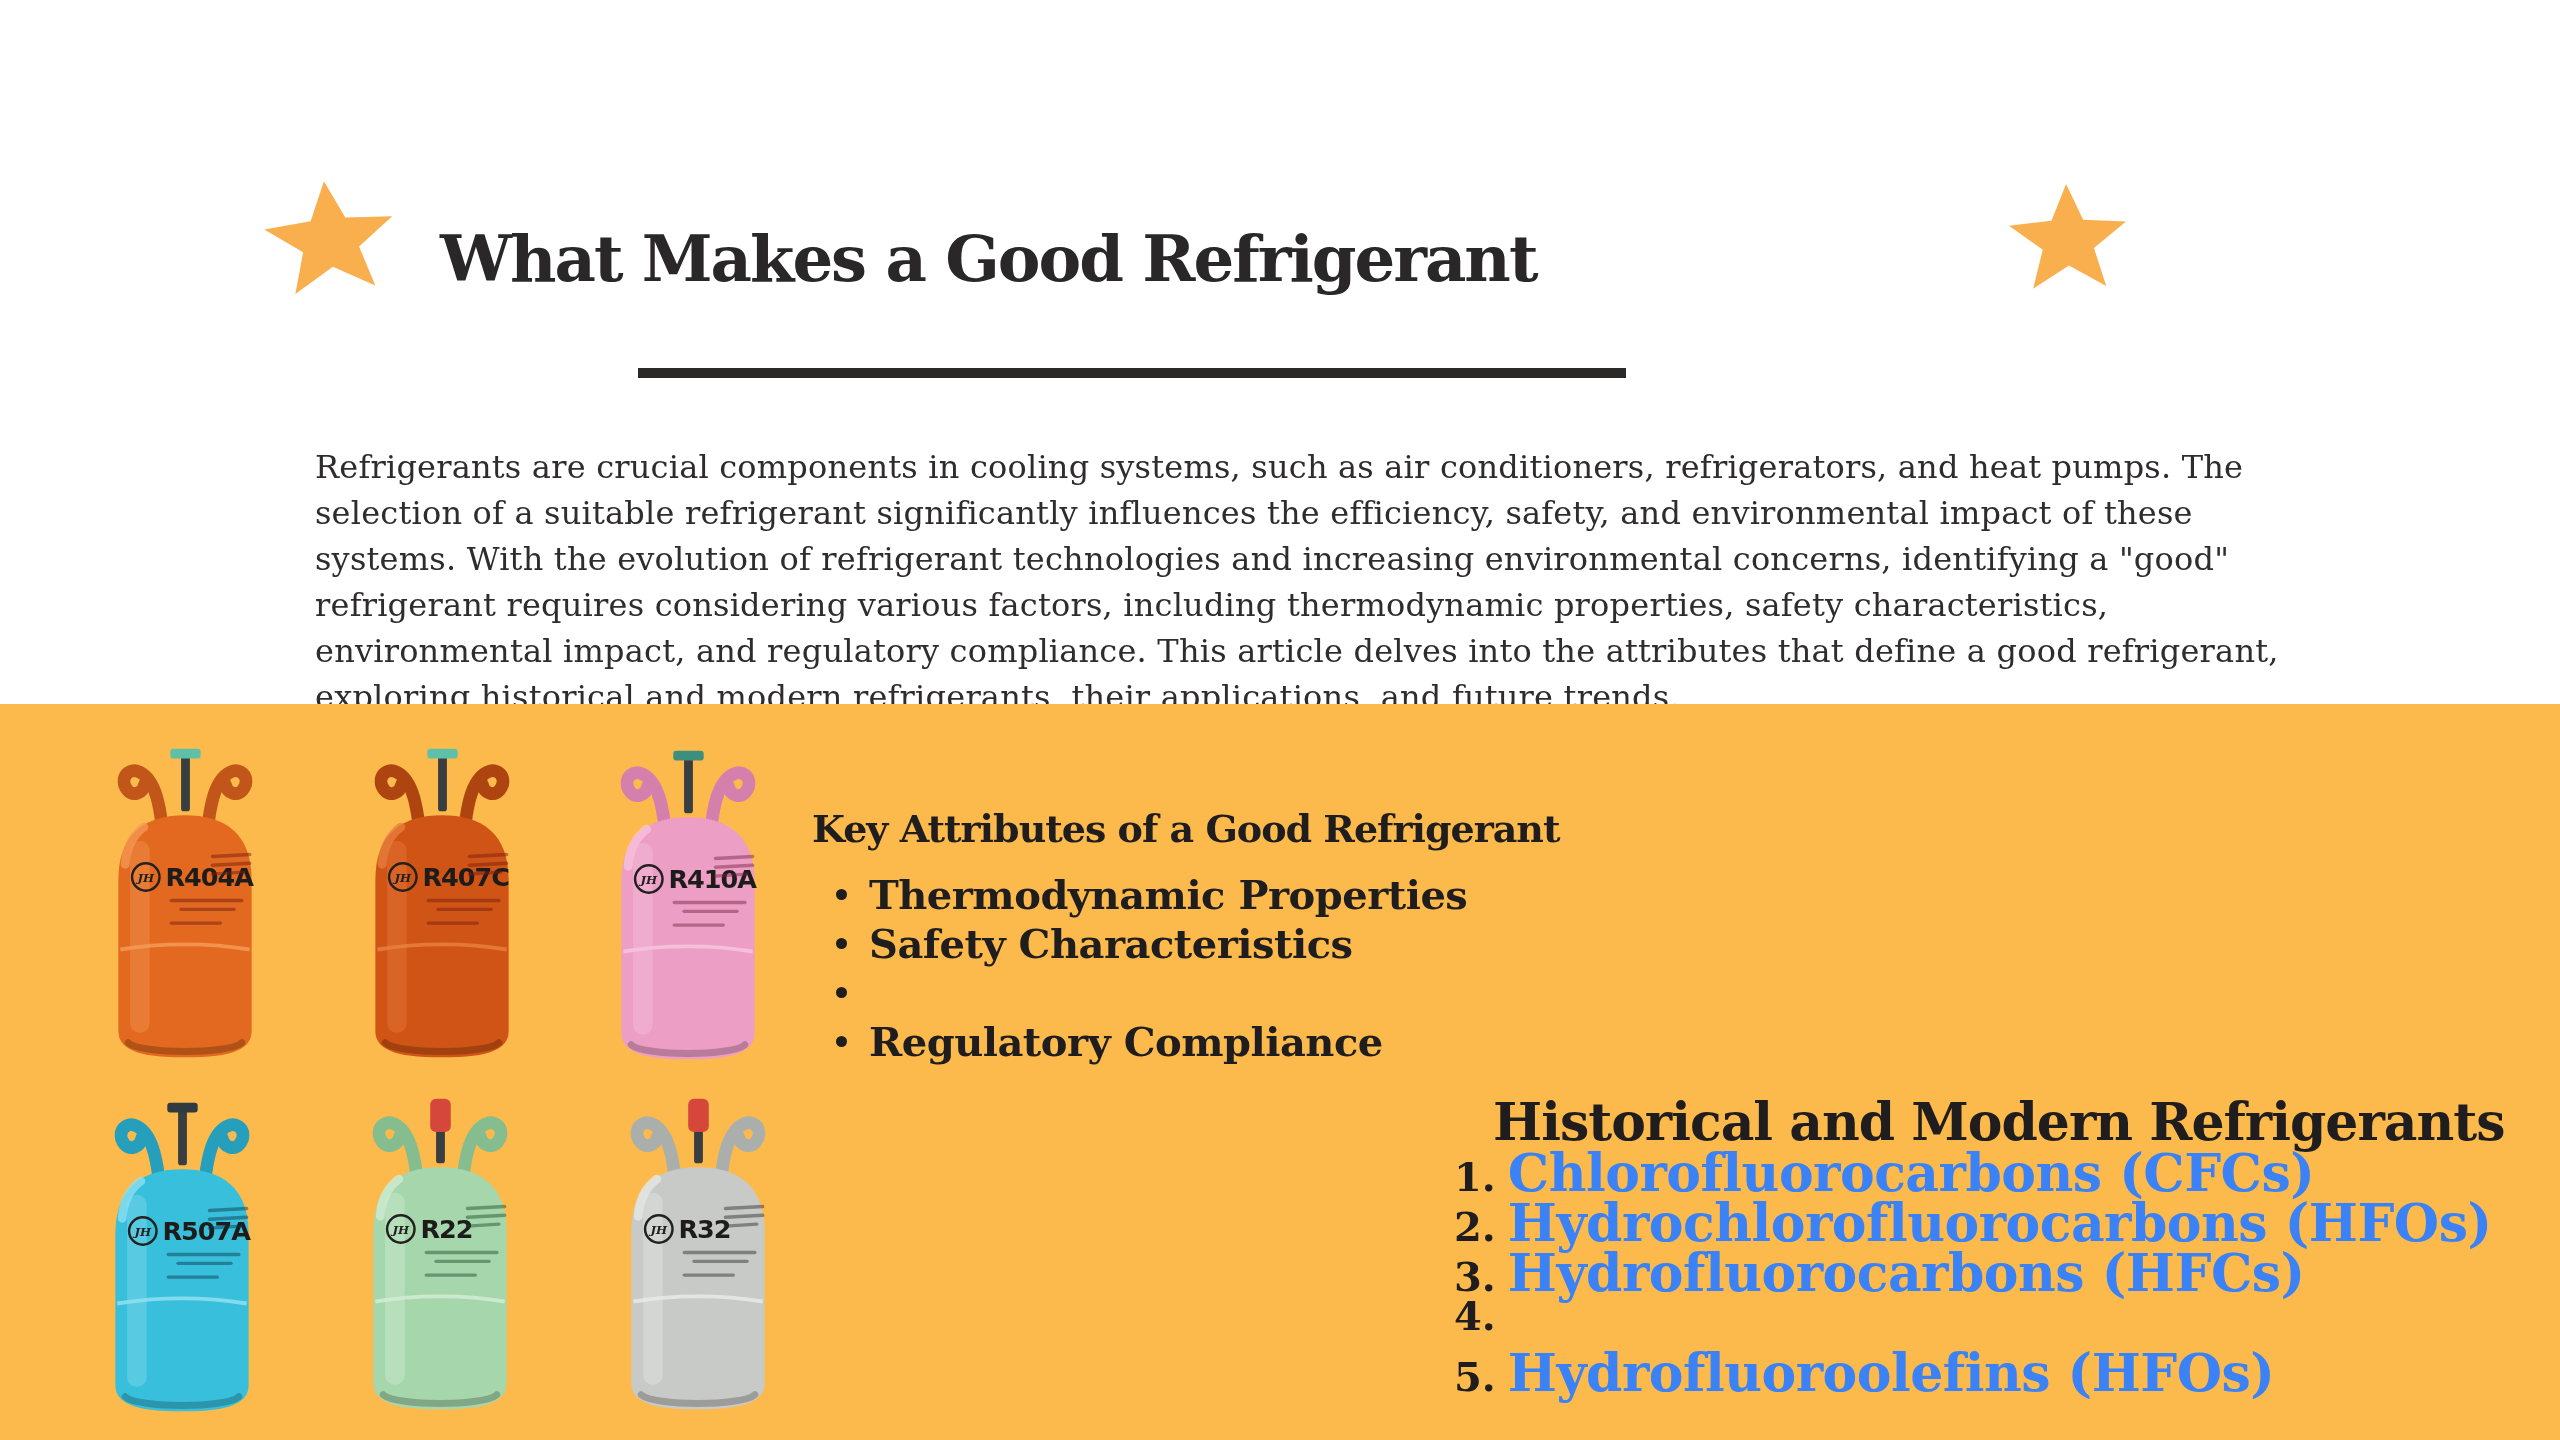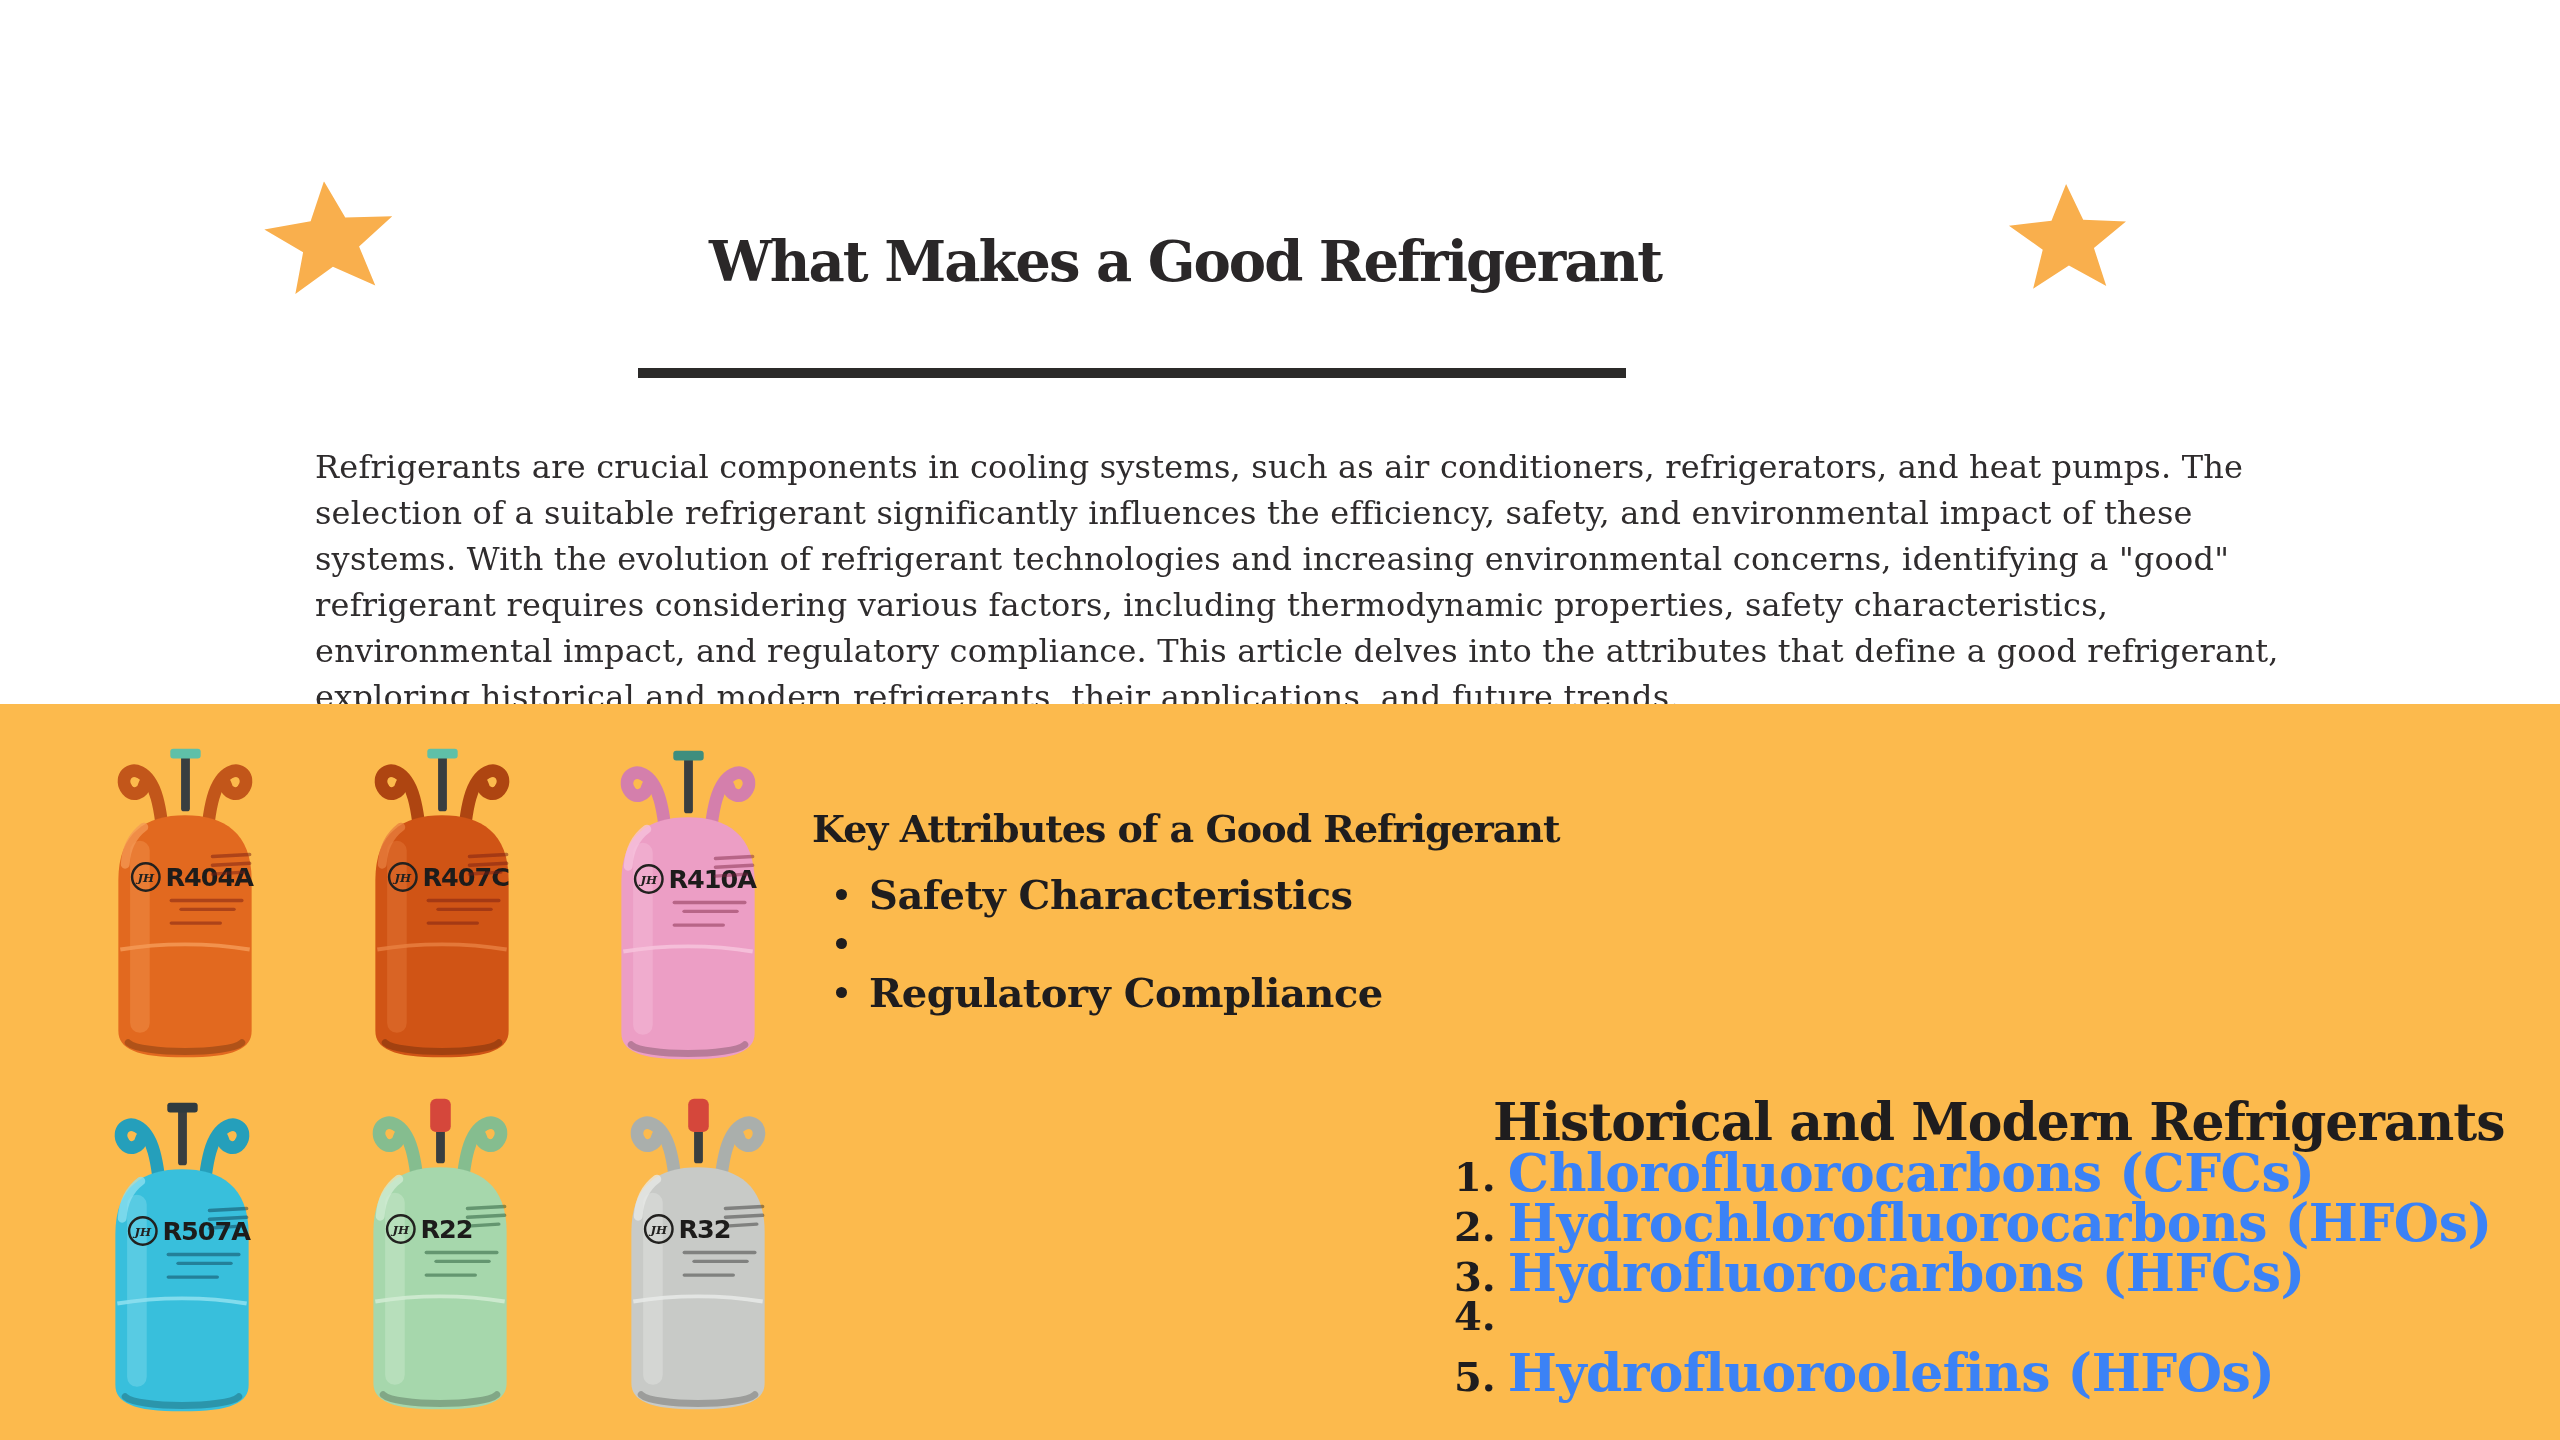--- a/index.html
+++ b/index.html
@@ -6,22 +6,22 @@
   .stage{
     position:relative;width:2560px;height:1440px;background:#ffffff;
     overflow:hidden;font-family:"DejaVu Serif", serif;
   }
   
   .star{position:absolute;background:#F9AF4D;
     clip-path:polygon(50% 0%,63% 33%,98% 36%,71% 59%,80% 94%,50% 74%,20% 94%,29% 59%,2% 36%,37% 33%);}
   .star1{left:263px;top:181px;width:134px;height:116px;transform:rotate(-6deg);}
   .star2{left:2007px;top:184px;width:122px;height:110px;transform:rotate(-2deg);}
   .title{
-    position:absolute;left:440px;top:190px;width:1490px;text-align:center;
-    font-size:56px;font-weight:700;letter-spacing:-2px;color:#2A2728;white-space:nowrap;
+    position:absolute;left:440px;top:178px;width:1490px;
+    font-size:64px;font-weight:700;letter-spacing:-2px;color:#2A2728;white-space:nowrap;
   }
   .divider{position:absolute;left:638px;top:368px;width:988px;height:10px;background:#2B2A29;}
   .intro{
     position:absolute;left:315px;top:412px;width:2005px;
     font-size:32px;line-height:46px;color:#2F2C2D;letter-spacing:0.2px;
   }
   
   .band{position:absolute;left:0;top:704px;width:2560px;height:736px;background:#FCBA4D;}
   
   .key-heading{
@@ -68,20 +68,24 @@
   <div class="divider"></div>
 
   <p class="intro">Refrigerants are crucial components in cooling systems, such as air conditioners, refrigerators, and heat pumps. The selection of a suitable refrigerant significantly influences the efficiency, safety, and environmental impact of these systems. With the evolution of refrigerant technologies and increasing environmental concerns, identifying a "good" refrigerant requires considering various factors, including thermodynamic properties, safety characteristics, environmental impact, and regulatory compliance. This article delves into the attributes that define a good refrigerant, exploring historical and modern refrigerants, their applications, and future trends.</p>
 
   <div class="band"></div>
 
   <h2 class="key-heading">Key Attributes of a Good Refrigerant</h2>
   <div class="bullets">
     <div class="bullet-row">
       <span class="bullet-dot"></span>
+      <span class="bullet-label">Thermodynamic Properties</span>
+    </div>
+    <div class="bullet-row">
+      <span class="bullet-dot"></span>
       <span class="bullet-label">Safety Characteristics</span>
     </div>
     <div class="bullet-row">
       <span class="bullet-dot"></span>
     </div>
     <div class="bullet-row">
       <span class="bullet-dot"></span>
       <span class="bullet-label">Regulatory Compliance</span>
     </div>
   </div>

